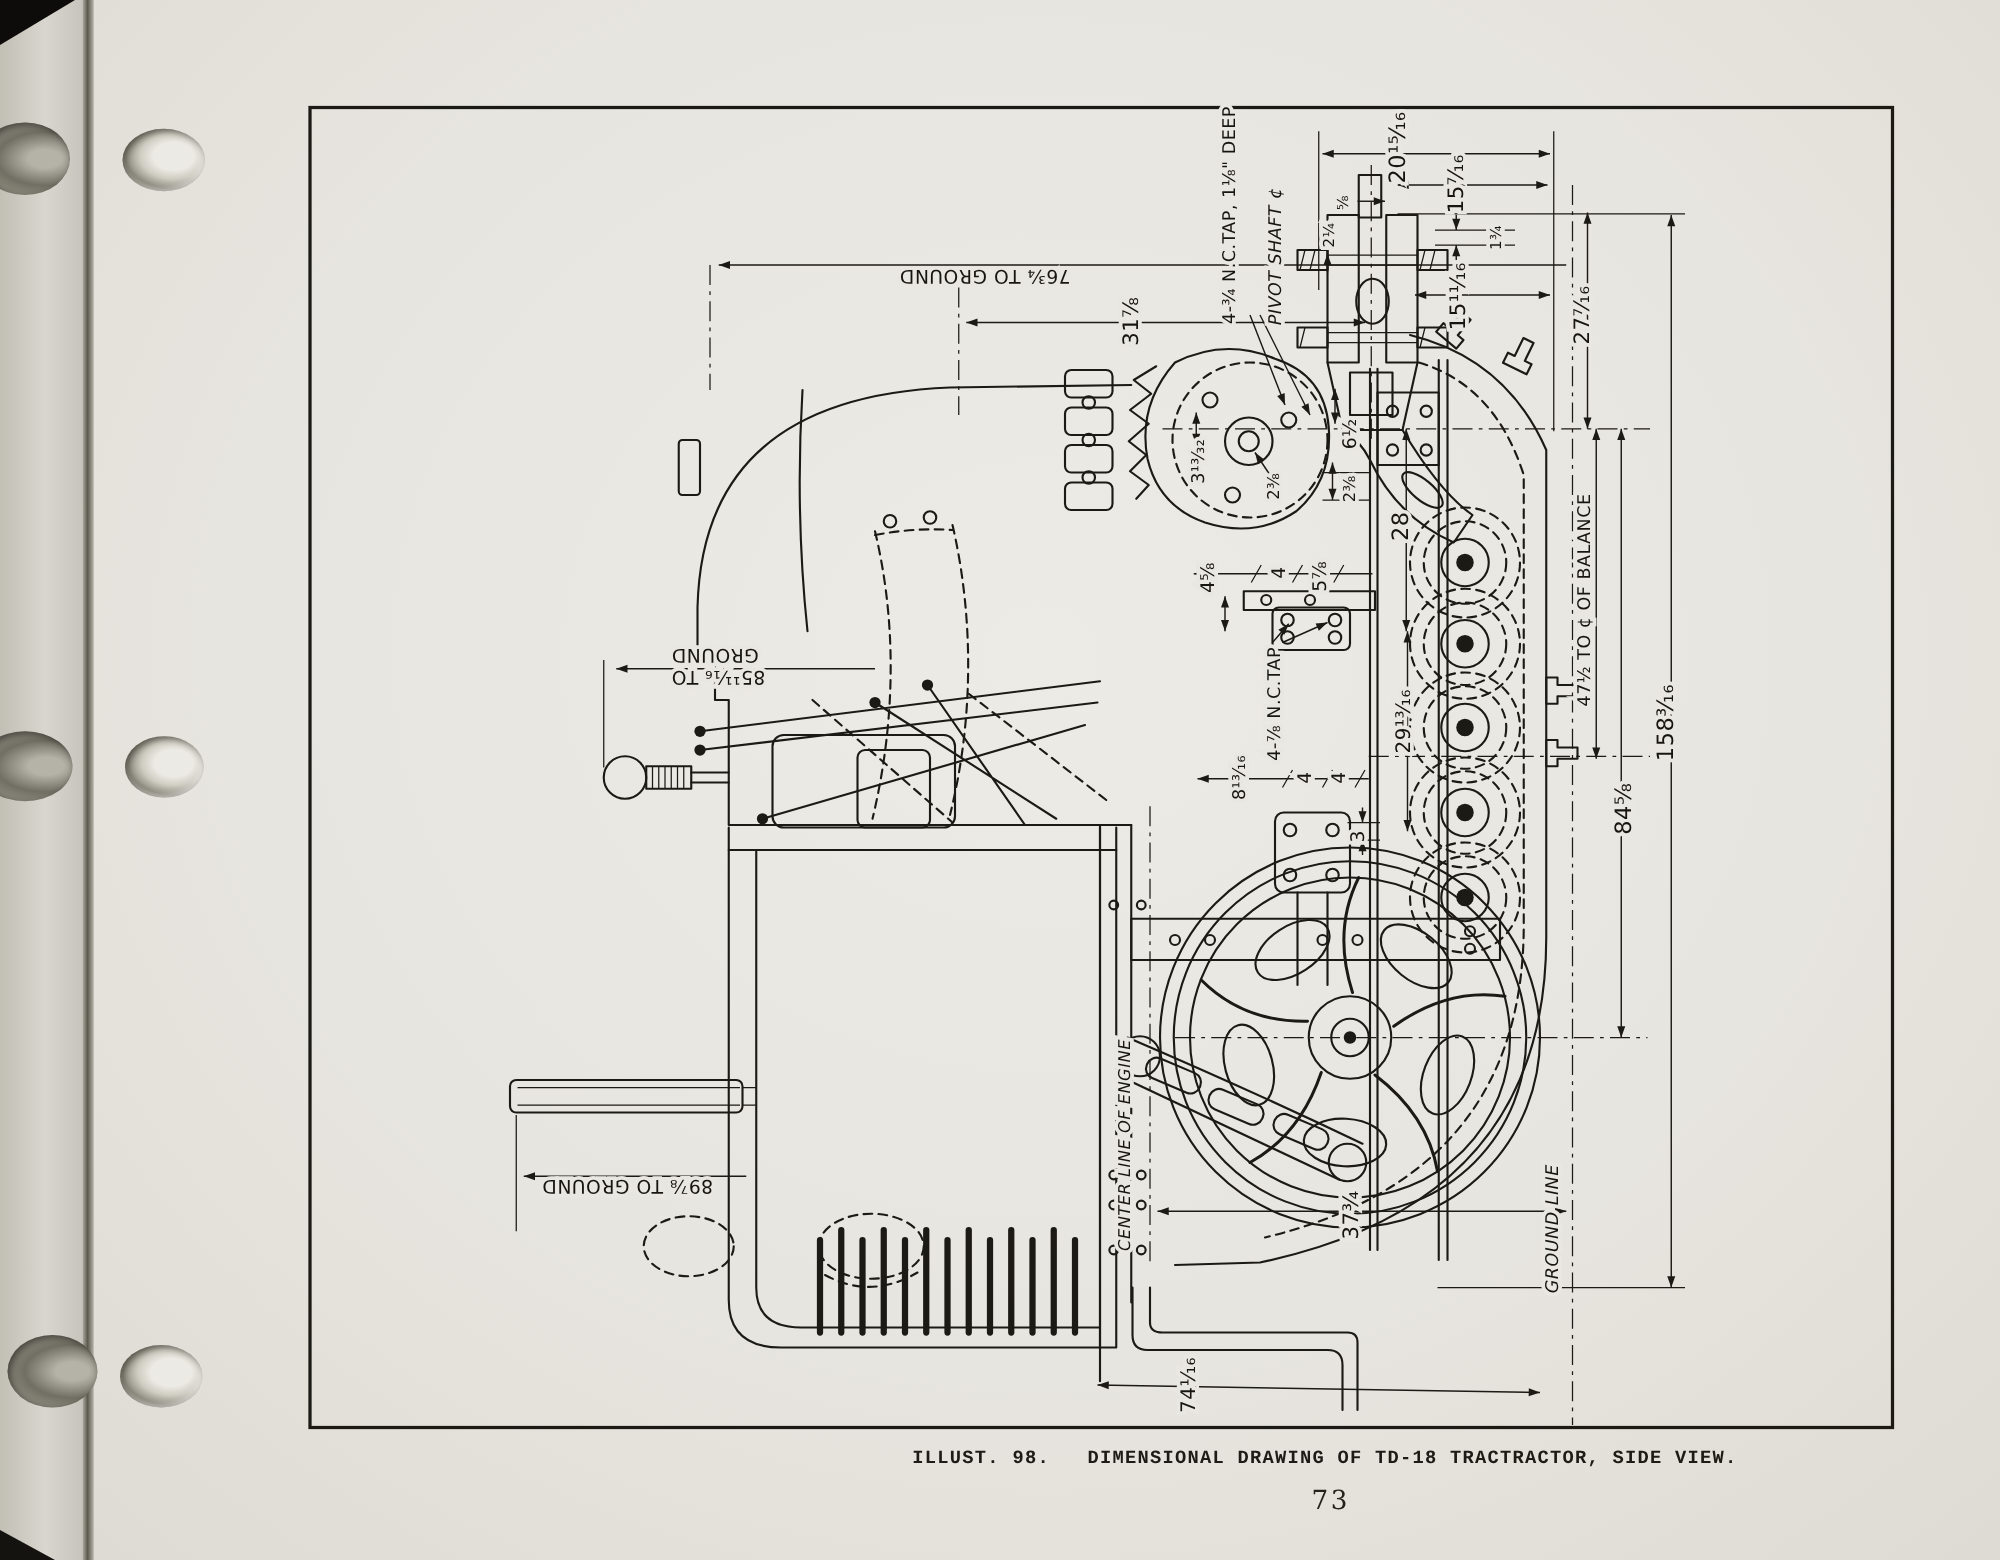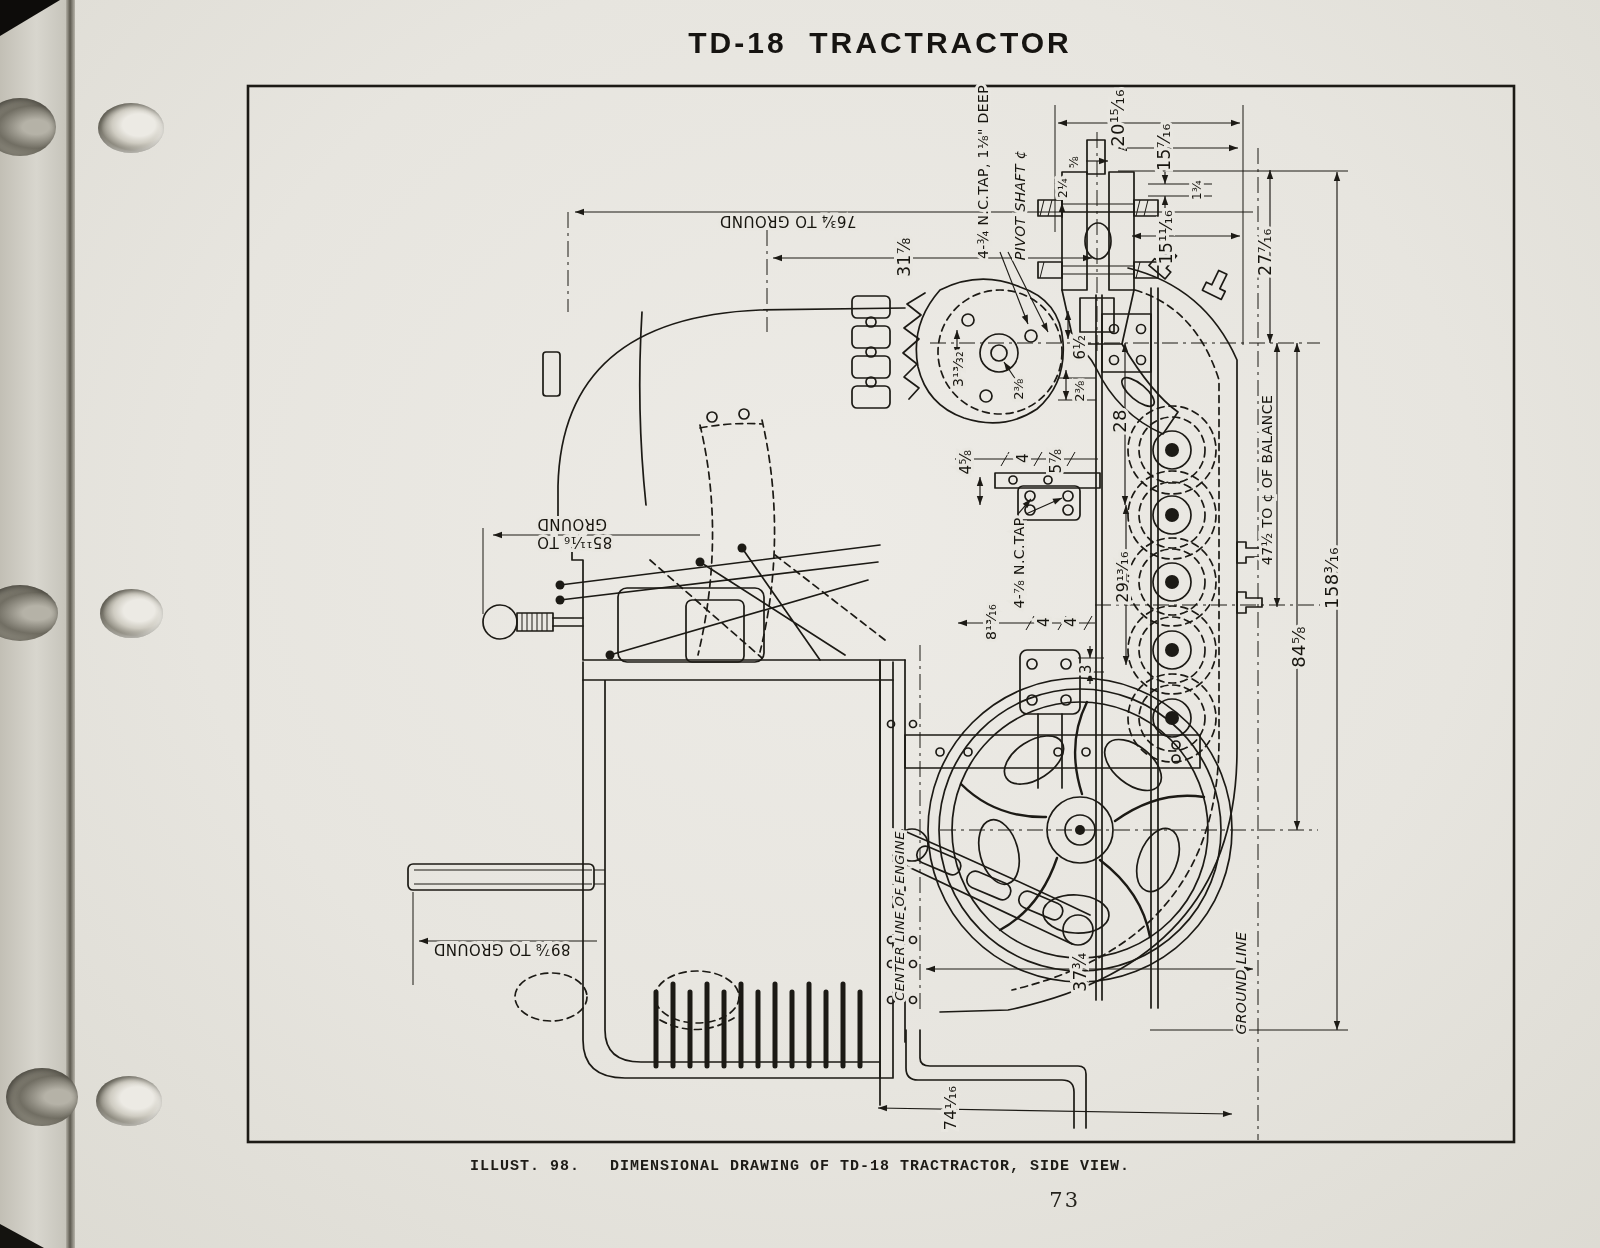--- a/index.html
+++ b/index.html
@@ -16,21 +16,21 @@
         clip-path:polygon(0 0,100% 0,0 100%);}
   .corner-bl{position:absolute;left:0;bottom:0;width:44px;height:24px;background:#14130f;
         clip-path:polygon(0 100%,0 0,100% 100%);}
   .hole{position:absolute;border-radius:50%;
         background:radial-gradient(ellipse at 62% 44%, #eceae4 28%, #cfccc2 46%, #8e8b80 66%, #a6a399 80%, #bbb8ad 100%);
         box-shadow:inset 2px 2px 5px rgba(40,38,30,.55), inset -2px -2px 4px rgba(255,255,255,.5);}
   .hole.partial{background:radial-gradient(ellipse at 72% 50%, #b5b2a7 18%, #716e63 52%, #918e82 78%, #a5a296 100%);
         box-shadow:inset 2px 2px 6px rgba(20,18,14,.6);}
   .title{position:absolute;left:560px;top:26px;width:640px;text-align:center;
         font-size:30px;font-weight:bold;letter-spacing:3px;color:#161411;white-space:pre;}
-  .caption{position:absolute;left:470px;top:1158px;width:920px;text-align:left;
+  .caption{position:absolute;left:470px;top:1158px;width:920px;text-align:right;
         font-family:"Liberation Mono",monospace;font-size:15px;font-weight:bold;
         letter-spacing:1px;color:#1d1b16;white-space:pre;}
   .pagenum{position:absolute;left:760px;top:1188px;width:320px;text-align:right;
         font-family:"DejaVu Serif",serif;font-size:21px;color:#24221c;letter-spacing:2px;}
   svg{position:absolute;left:0;top:0;}
   .bdy{stroke:#1c1a15;stroke-width:1.7;fill:none;stroke-linecap:round;stroke-linejoin:round;}
   .bdy2{stroke:#1c1a15;stroke-width:2.4;fill:none;stroke-linecap:round;}
   .thick{stroke:#1c1a15;stroke-width:5;fill:none;stroke-linecap:round;}
   .fillk{fill:#1c1a15;stroke:none;}
   .dim{stroke:#1c1a15;stroke-width:1.15;fill:none;}
@@ -51,21 +51,20 @@
   <div class="corner-tl"></div>
   <div class="corner-bl"></div>
 
   <div class="hole partial" style="left:-16px;top:98px;width:72px;height:58px;"></div>
   <div class="hole" style="left:98px;top:103px;width:66px;height:50px;"></div>
   <div class="hole partial" style="left:-18px;top:585px;width:76px;height:56px;"></div>
   <div class="hole" style="left:100px;top:589px;width:63px;height:49px;"></div>
   <div class="hole partial" style="left:6px;top:1068px;width:72px;height:58px;"></div>
   <div class="hole" style="left:96px;top:1076px;width:66px;height:50px;"></div>
 
-  <div class="title">TD-18  TRACTRACTOR</div>
 
   <svg width="1600" height="1248" viewBox="0 0 1600 1248">
     <defs>
       <marker id="ah" markerWidth="11" markerHeight="9" refX="9.5" refY="4" orient="auto-start-reverse" markerUnits="userSpaceOnUse">
         <path d="M0.5,0.8 L9.5,4 L0.5,7.2 Z" fill="#1c1a15"></path>
       </marker>
     </defs>
 
     <g>
       <rect x="248" y="86" width="1266" height="1056" fill="none" stroke="#1c1a15" stroke-width="2.6"></rect>

